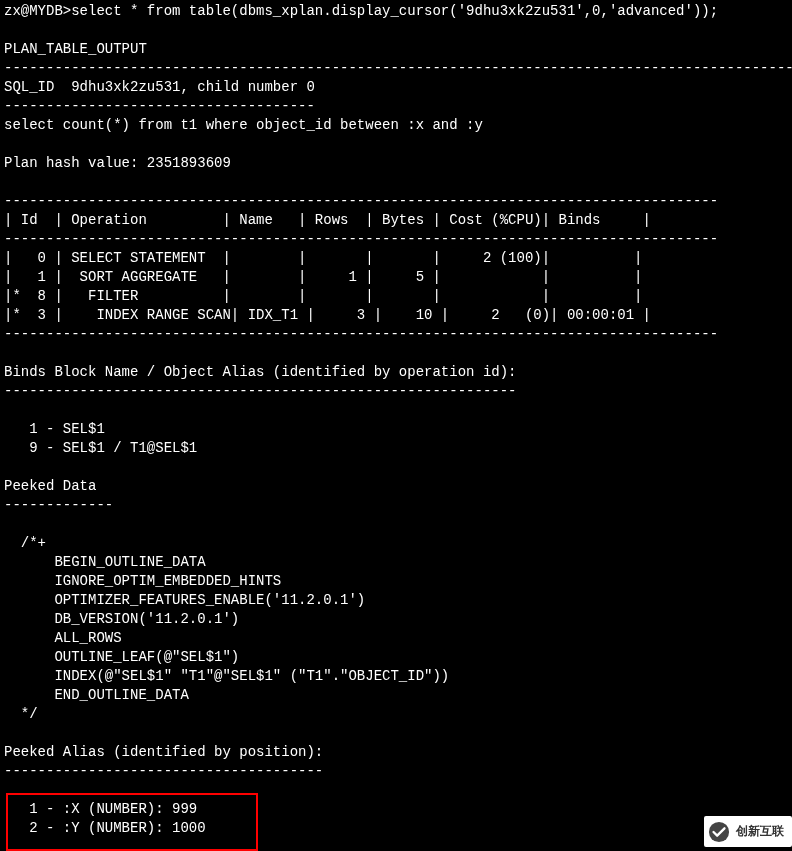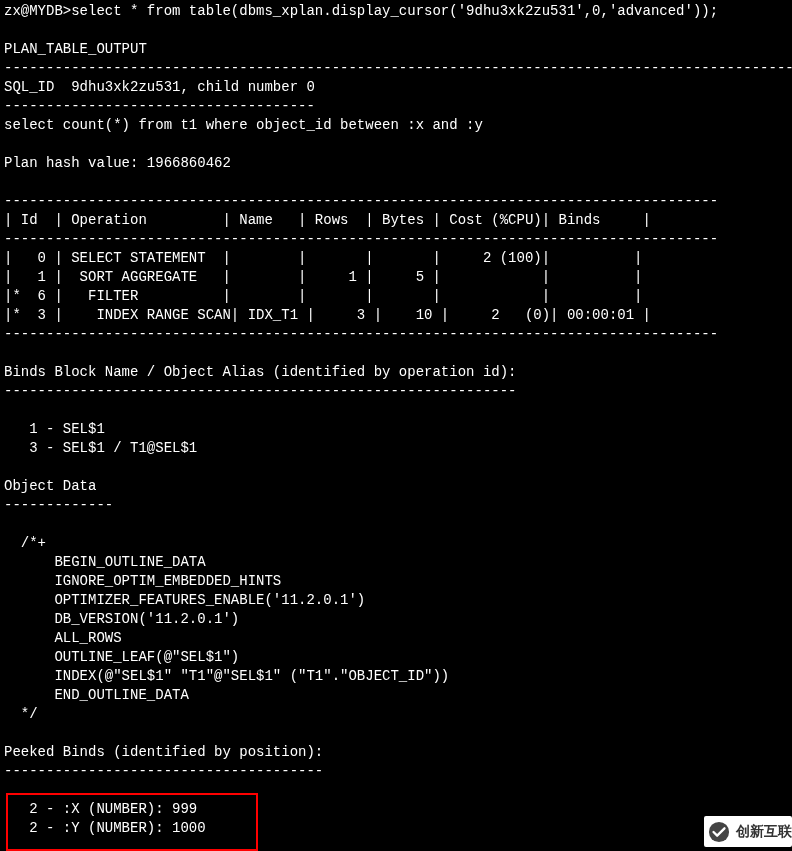--- a/index.html
+++ b/index.html
@@ -30,23 +30,23 @@
     height: 54px;
     pointer-events: none;
   }
   .watermark {
     position: absolute;
     right: 0;
     bottom: 4px;
     background: #fff;
     color: #333;
     font-family: Arial, sans-serif;
-    font-size: 14px;
+    font-size: 12px;
     font-weight: bold;
-    padding: 6px 0 6px 32px;
+    padding: 6px 8px 6px 32px;
     border-radius: 2px;
   }
   .watermark .logo {
     position: absolute;
     left: 4px;
     top: 50%;
     transform: translateY(-50%);
     width: 22px;
     height: 22px;
   }
@@ -55,55 +55,55 @@
 <body>
 
 <div class="terminal"><span>zx@MYDB&gt;select * from table(dbms_xplan.display_cursor('9dhu3xk2zu531',0,'advanced'));</span>
 
 <span>PLAN_TABLE_OUTPUT</span>
 <span>-----------------------------------------------------------------------------------------------</span>
 <span>SQL_ID  9dhu3xk2zu531, child number 0</span>
 <span>-------------------------------------</span>
 <span>select count(*) from t1 where object_id between :x and :y</span>
 
-<span>Plan hash value: 1966860462</span>
+<span>Plan hash value: 2351893609</span>
 
 <span>-------------------------------------------------------------------------------------</span>
 <span>| Id  | Operation         | Name   | Rows  | Bytes | Cost (%CPU)| Binds     |</span>
 <span>-------------------------------------------------------------------------------------</span>
 <span>|   0 | SELECT STATEMENT  |        |       |       |     2 (100)|          |</span>
 <span>|   1 |  SORT AGGREGATE   |        |     1 |     5 |            |          |</span>
-<span>|*  6 |   FILTER          |        |       |       |            |          |</span>
+<span>|*  8 |   FILTER          |        |       |       |            |          |</span>
 <span>|*  3 |    INDEX RANGE SCAN| IDX_T1 |     3 |    10 |     2   (0)| 00:00:01 |</span>
 <span>-------------------------------------------------------------------------------------</span>
 
 <span>Binds Block Name / Object Alias (identified by operation id):</span>
 <span>-------------------------------------------------------------</span>
 
 <span>   1 - SEL$1</span>
-<span>   3 - SEL$1 / T1@SEL$1</span>
+<span>   9 - SEL$1 / T1@SEL$1</span>
 
-<span>Object Data</span>
+<span>Peeked Data</span>
 <span>-------------</span>
 
 <span>  /*+</span>
 <span>      BEGIN_OUTLINE_DATA</span>
 <span>      IGNORE_OPTIM_EMBEDDED_HINTS</span>
 <span>      OPTIMIZER_FEATURES_ENABLE('11.2.0.1')</span>
 <span>      DB_VERSION('11.2.0.1')</span>
 <span>      ALL_ROWS</span>
 <span>      OUTLINE_LEAF(@"SEL$1")</span>
 <span>      INDEX(@"SEL$1" "T1"@"SEL$1" ("T1"."OBJECT_ID"))</span>
 <span>      END_OUTLINE_DATA</span>
 <span>  */</span>
 
-<span>Peeked Binds (identified by position):</span>
+<span>Peeked Alias (identified by position):</span>
 <span>--------------------------------------</span>
 
-<span>   2 - :X (NUMBER): 999</span>
+<span>   1 - :X (NUMBER): 999</span>
 <span>   2 - :Y (NUMBER): 1000</span>
 </div>
 
 <div class="highlight-box"></div>
 
 <div class="watermark">
   <svg class="logo" viewBox="0 0 24 24">
     <circle cx="12" cy="12" r="11" fill="#444"></circle>
     <path d="M6 12 L10 16 L18 8" stroke="#fff" stroke-width="2.5" fill="none" stroke-linecap="round" stroke-linejoin="round"></path>
   </svg>

